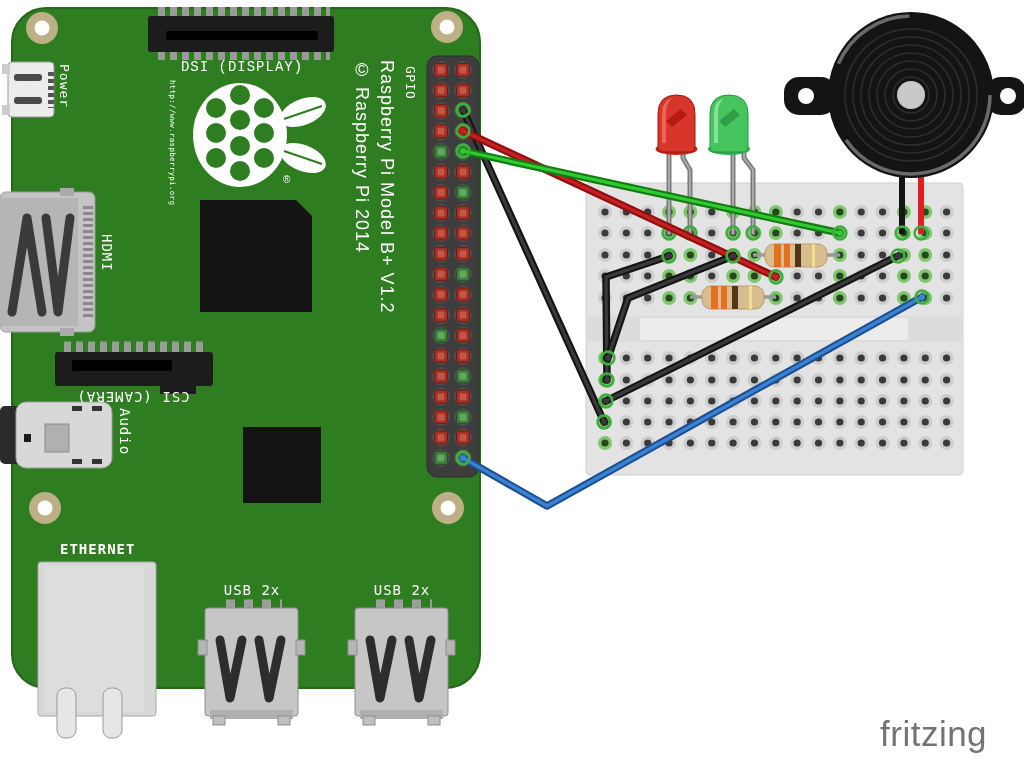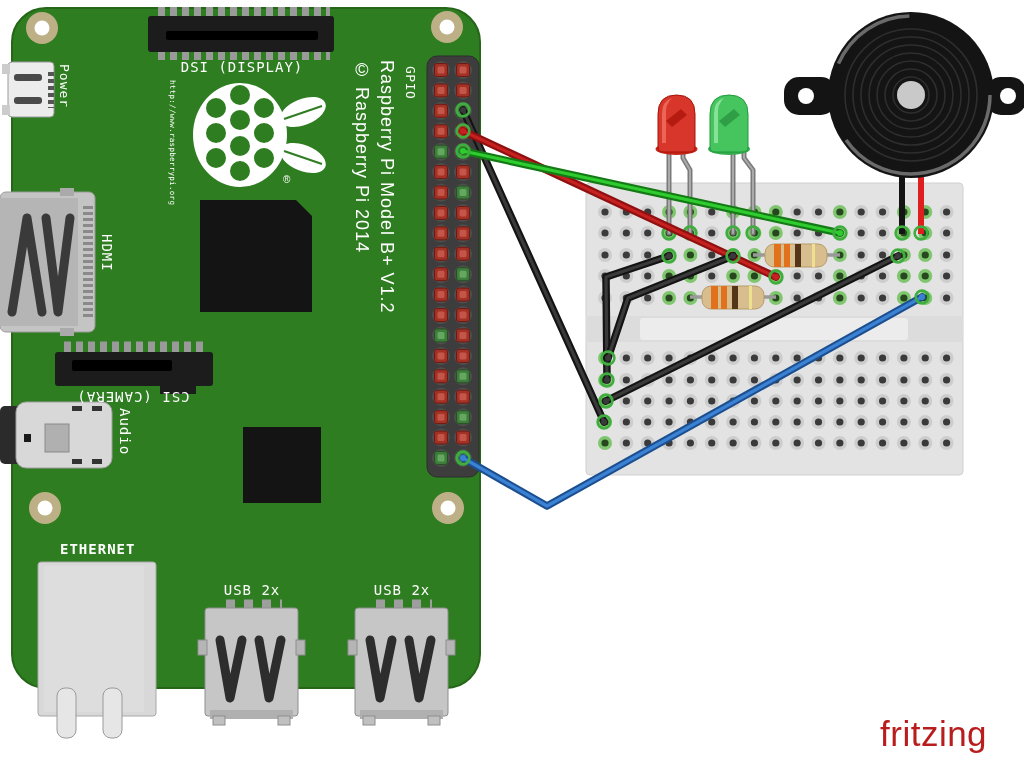--- a/index.html
+++ b/index.html
@@ -9,21 +9,21 @@
   }
   svg{position:absolute;left:0;top:0;z-index:1;}
   .lbl{
     position:absolute;color:#ffffff;z-index:6;white-space:nowrap;
     font-family:"DejaVu Sans Mono", monospace;font-size:14px;letter-spacing:1px;
   }
   .vert{writing-mode:vertical-rl;}
   .flip{transform:rotate(180deg);}
   .center{text-align:center;}
   .silk-sans{font-family:"Liberation Sans", sans-serif;letter-spacing:1px;}
-  #lbl-dsi{left:150px;top:59px;width:184px;}
+  #lbl-dsi{left:150px;top:59px;width:184px;font-family:Liberation Mono, monospace;}
   #lbl-power{left:57px;top:64px;font-size:13px;}
   #lbl-hdmi{left:99px;top:234px;font-size:14px;}
   #lbl-csi{left:53px;top:389px;width:160px;font-size:14px;}
   #lbl-audio{left:117px;top:408px;font-size:14px;}
   #lbl-ethernet{left:60px;top:541px;font-weight:bold;}
   #lbl-usb1{left:205px;top:582px;width:94px;}
   #lbl-usb2{left:355px;top:582px;width:94px;}
   #lbl-gpio{left:403px;top:66px;font-size:13px;letter-spacing:0.5px;}
   #lbl-model{left:376px;top:60px;font-size:18px;}
   #lbl-copyright{left:351px;top:60px;font-size:18px;}
@@ -759,13 +759,13 @@
 <div class="lbl flip center" id="lbl-csi">CSI (CAMERA)</div>
 <div class="lbl vert" id="lbl-audio">Audio</div>
 <div class="lbl" id="lbl-ethernet">ETHERNET</div>
 <div class="lbl center" id="lbl-usb1">USB 2x</div>
 <div class="lbl center" id="lbl-usb2">USB 2x</div>
 <div class="lbl vert" id="lbl-gpio">GPIO</div>
 <div class="lbl vert silk-sans" id="lbl-model">Raspberry Pi Model B+ V1.2</div>
 <div class="lbl vert silk-sans" id="lbl-copyright">© Raspberry Pi 2014</div>
 <div class="lbl vert" id="lbl-url">http://www.raspberrypi.org</div>
 <div class="lbl silk-sans" id="lbl-reg">®</div>
-<div id="watermark" style="color: #b91c1c;">fritzing</div>
+<div id="watermark" style="color: #737373;">fritzing</div>
 
 </body></html>

